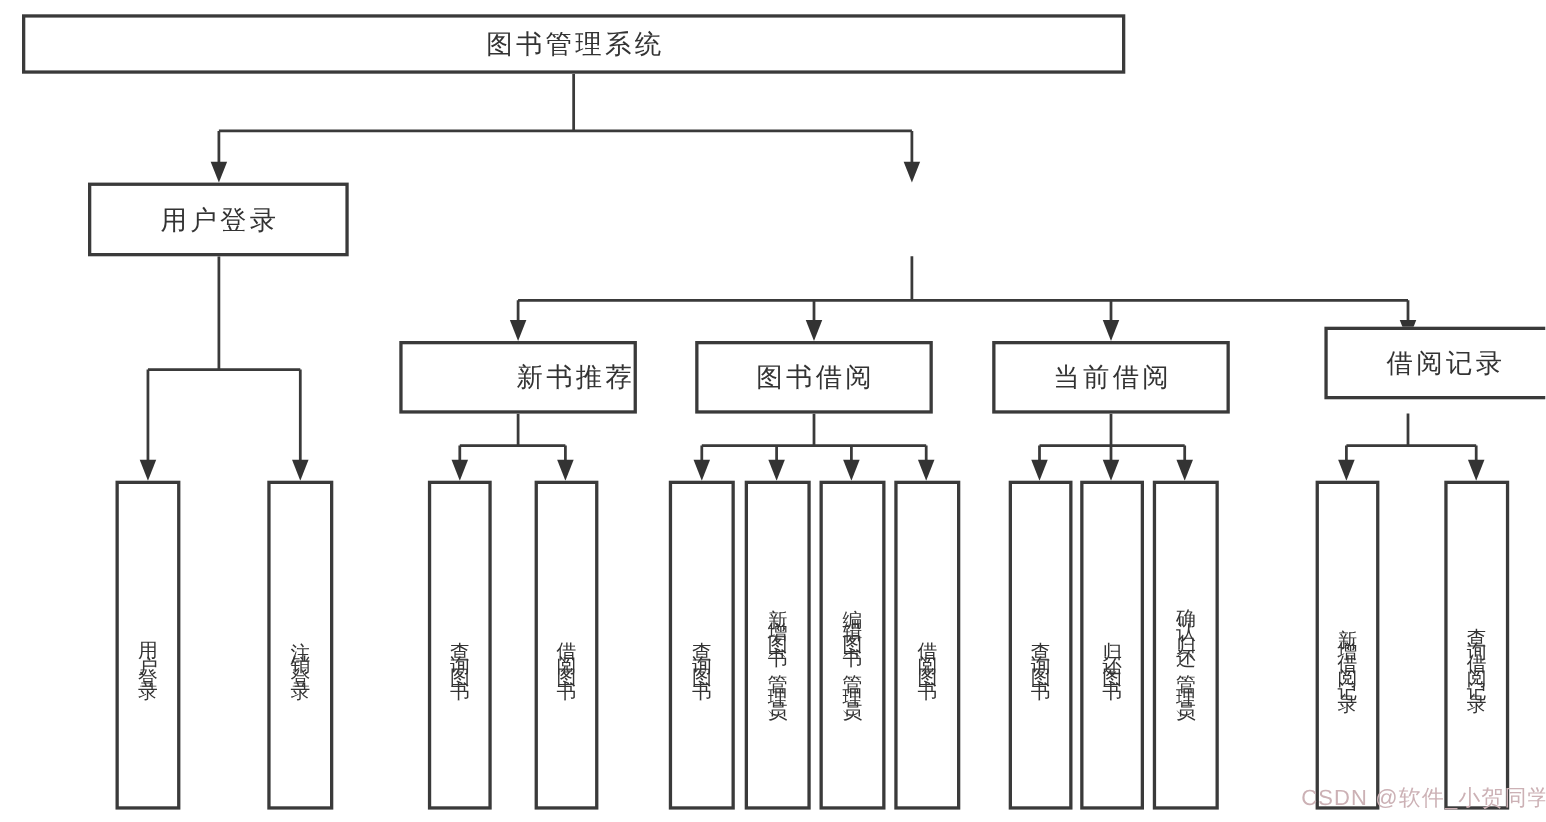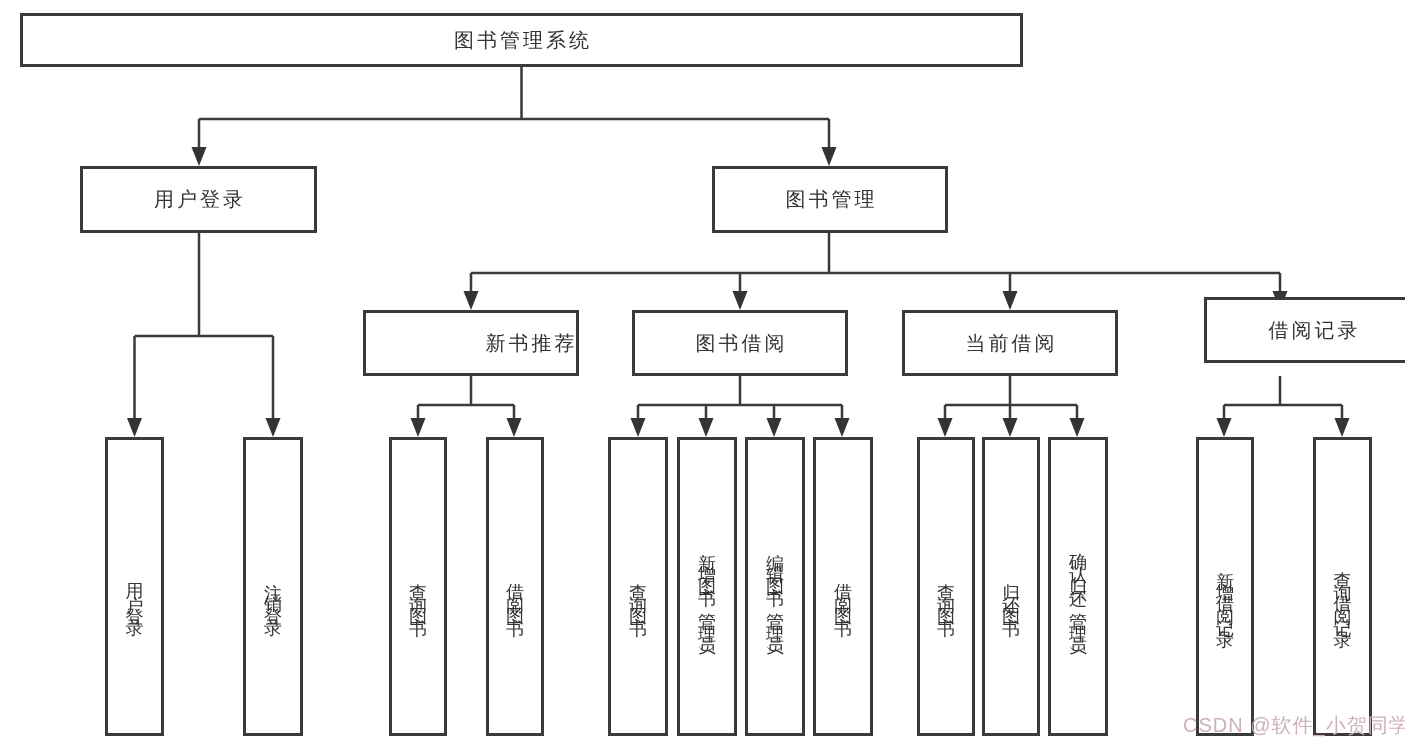--- a/index.html
+++ b/index.html
@@ -21,21 +21,21 @@
     position: absolute;
     box-sizing: border-box;
     border: 3px solid #3a3a3a;
     background: #ffffff;
     color: #333333;
     display: flex;
     align-items: center;
     justify-content: center;
     z-index: 2;
   }
-  .hbox { font-size: 20px; letter-spacing: 3px; }
+  .hbox { font-size: 24px; letter-spacing: 3px; }
   .hbox .lbl { transform: translateX(1.5px); white-space: nowrap; }
   .vbox .lbl {
     writing-mode: vertical-rl;
     text-orientation: mixed;
     font-size: 18px;
     letter-spacing: 12px;
     line-height: 1;
     white-space: nowrap;
     transform: translateY(6px); 
   }
@@ -88,23 +88,20 @@
     </g>
   </svg>
 
   <div class="box hbox" style="left:20px; top:13px; width:1003px; height:54px;">
     <span class="lbl">图书管理系统</span>
   </div>
 
   <div class="box hbox" style="left:80px; top:166px; width:237px; height:67px;">
     <span class="lbl">用户登录</span>
   </div>
-  <div class="box hbox" style="left:712px; top:166px; width:236px; height:67px;">
-    <span class="lbl">图书管理</span>
-  </div>
 
   <div class="box hbox" style="left:363px; top:310px; width:216px; height:66px;justify-content:flex-end;">
     <span class="lbl">新书推荐</span>
   </div>
   <div class="box hbox" style="left:902px; top:310px; width:216px; height:66px;">
     <span class="lbl">当前借阅</span>
   </div>
   <div class="box hbox" style="left:632px; top:310px; width:216px; height:66px;">
     <span class="lbl">图书借阅</span>
   </div>

